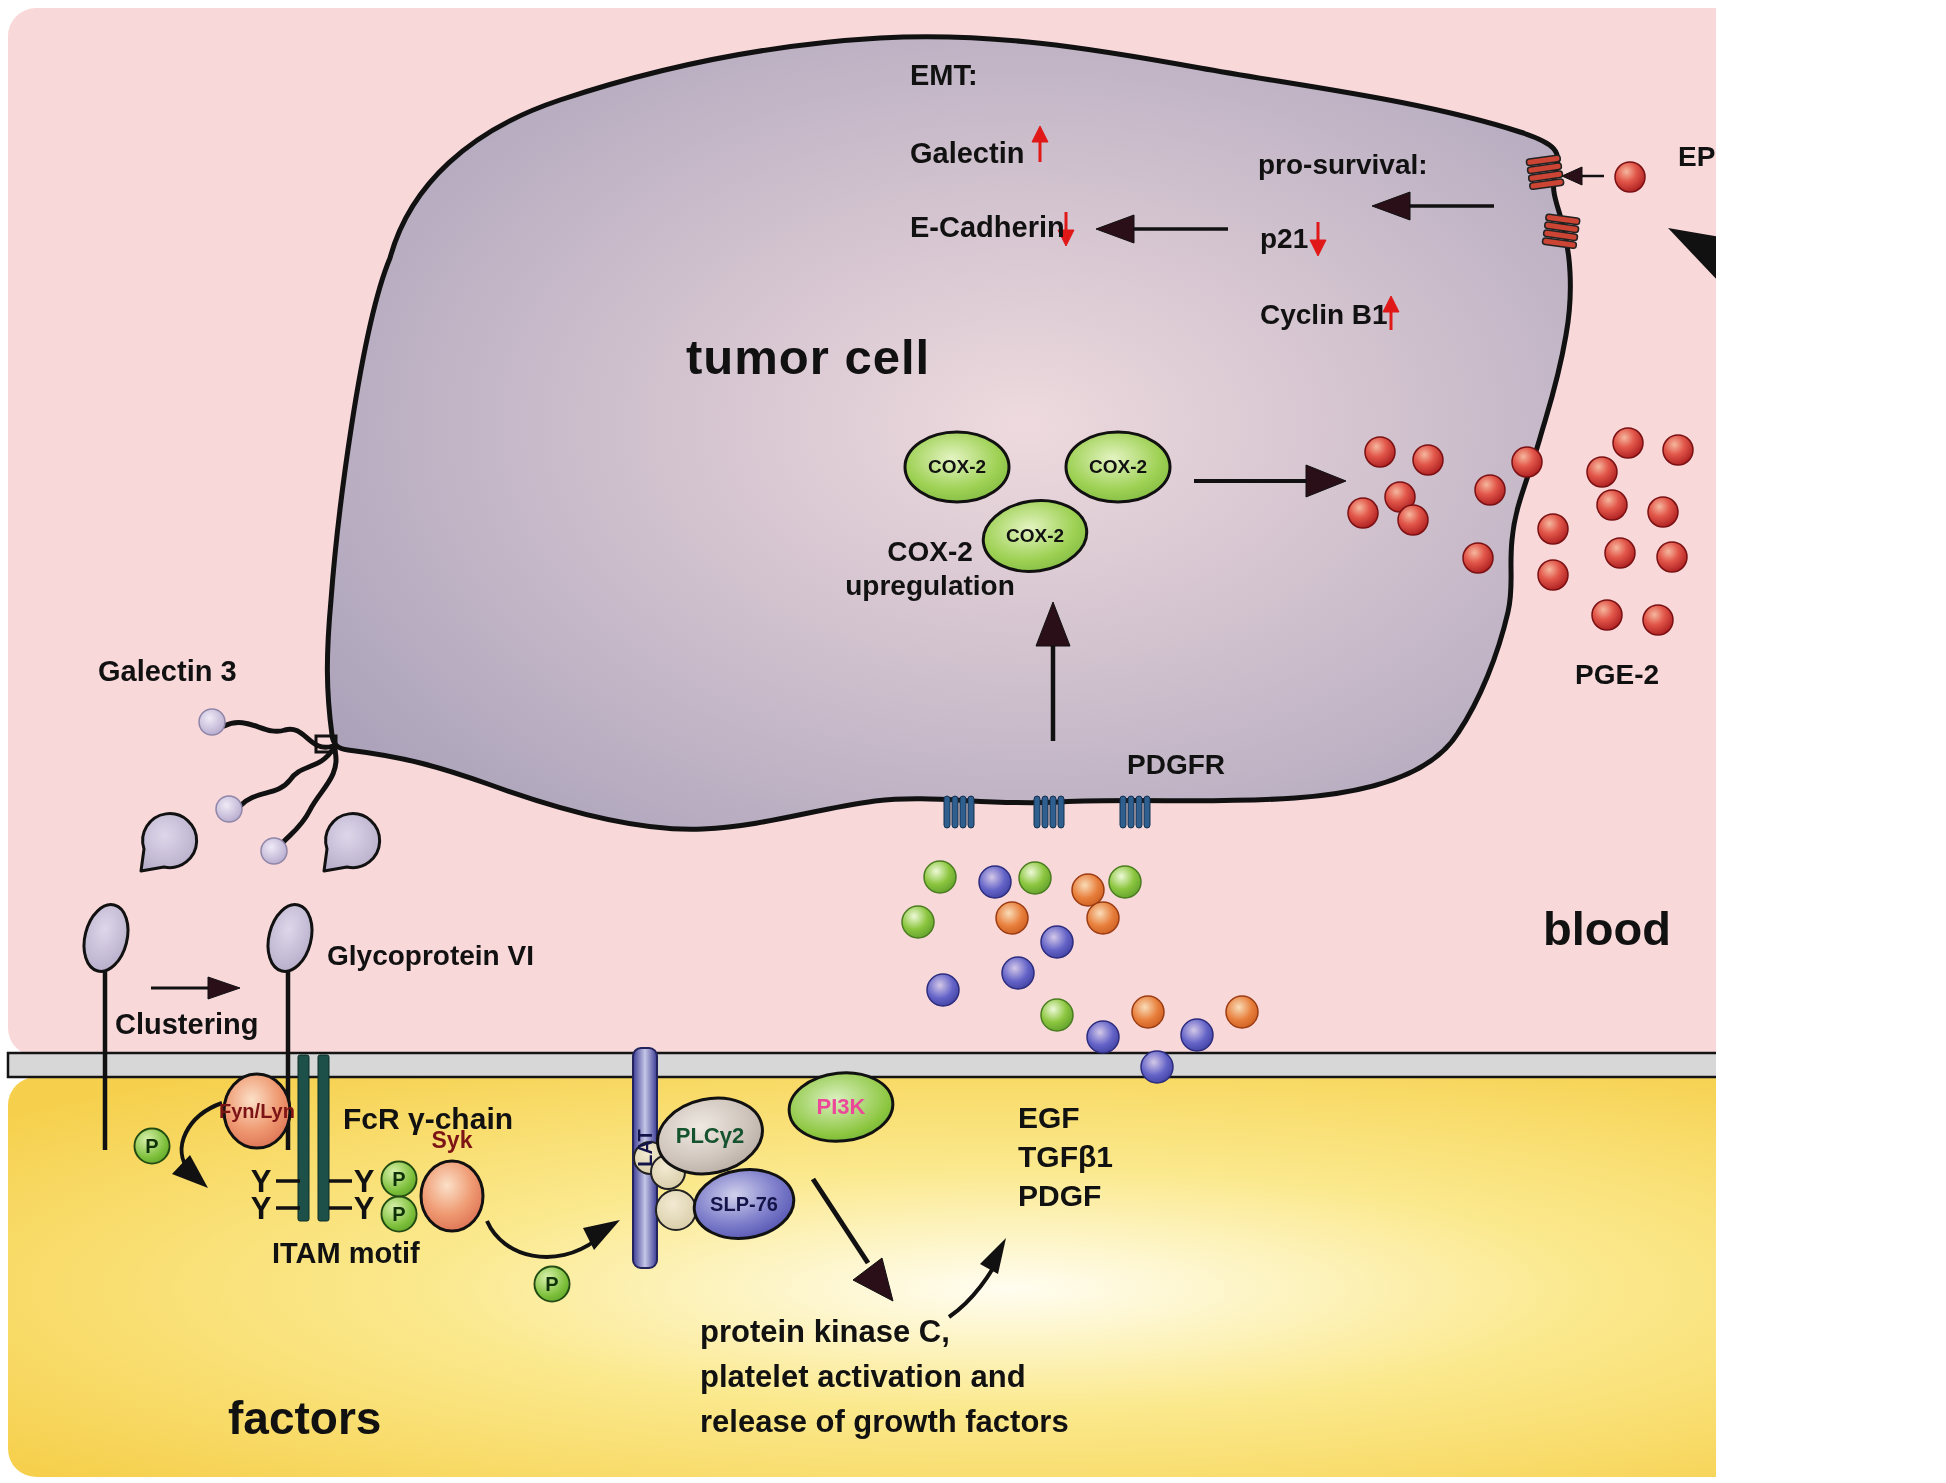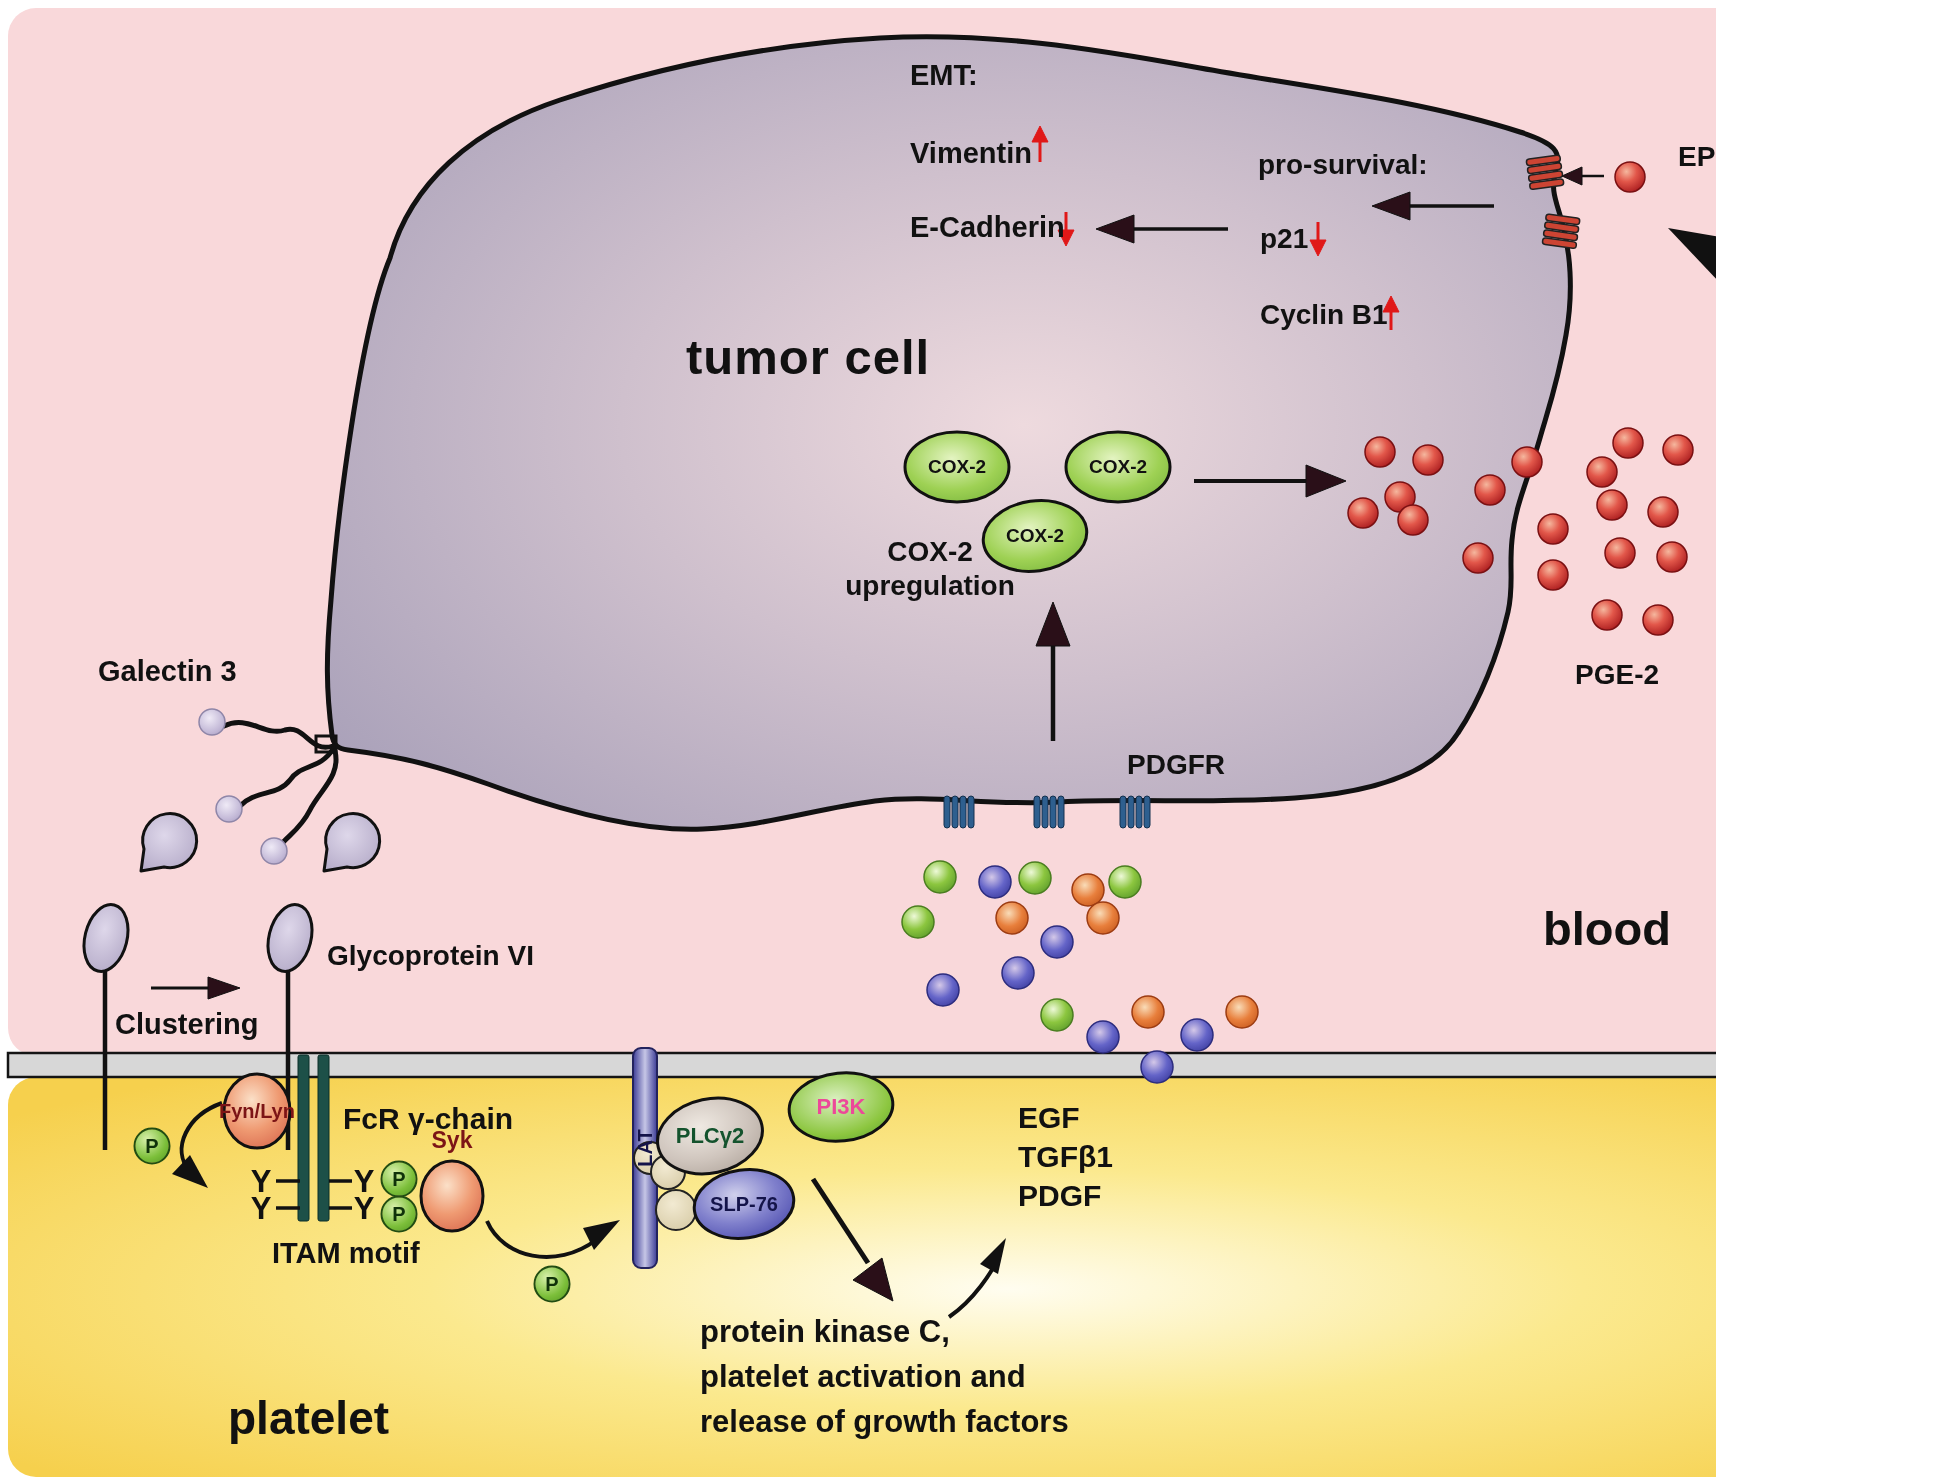--- a/index.html
+++ b/index.html
@@ -322,21 +322,21 @@
       <polygon points="1066,246 1058,230 1074,230"></polygon>
       <line x1="1318" y1="222" x2="1318" y2="246" stroke-width="3"></line>
       <polygon points="1318,256 1310,240 1326,240"></polygon>
       <line x1="1391" y1="330" x2="1391" y2="306" stroke-width="3"></line>
       <polygon points="1391,296 1383,312 1399,312"></polygon>
     </g>
   </g>
 </svg>
 
 <div class="lbl" style="left:910px;top:60px;font-size:29px;">EMT:</div>
-<div class="lbl" style="left:910px;top:138px;font-size:29px;">Vimentin</div>
+<div class="lbl" style="left:910px;top:138px;font-size:29px;">Galectin</div>
 <div class="lbl" style="left:910px;top:212px;font-size:29px;">E-Cadherin</div>
 
 <div class="lbl" style="left:1258px;top:150px;font-size:28px;">pro-survival:</div>
 <div class="lbl" style="left:1260px;top:224px;font-size:28px;">p21</div>
 <div class="lbl" style="left:1260px;top:300px;font-size:28px;">Cyclin B1</div>
 
 <div class="lbl" style="left:1678px;top:142px;font-size:28px;">EP receptor</div>
 
 <div class="lbl" style="left:686px;top:332px;font-size:49px;letter-spacing:1px;">tumor cell</div>
 
@@ -348,21 +348,21 @@
 <div class="lbl ctr" style="left:930px;top:586px;font-size:28px;">upregulation</div>
 
 <div class="lbl" style="left:1575px;top:660px;font-size:28px;">PGE-2</div>
 <div class="lbl" style="left:1127px;top:750px;font-size:28px;">PDGFR</div>
 
 <div class="lbl" style="left:98px;top:656px;font-size:29px;">Galectin 3</div>
 <div class="lbl" style="left:327px;top:941px;font-size:28px;">Glycoprotein VI</div>
 <div class="lbl" style="left:115px;top:1009px;font-size:29px;">Clustering</div>
 
 <div class="lbl" style="left:1543px;top:904px;font-size:47px;">blood</div>
-<div class="lbl" style="left:228px;top:1394px;font-size:46px;">platelet</div>
+<div class="lbl" style="left:228px;top:1394px;font-size:46px;">factors</div>
 
 <div class="lbl" style="left:343px;top:1103px;font-size:30px;">FcR γ-chain</div>
 <div class="lbl" style="left:272px;top:1238px;font-size:29px;">ITAM motif</div>
 
 <div class="yglyph" style="left:261px;top:1182px;">Y</div>
 <div class="yglyph" style="left:261px;top:1209px;">Y</div>
 <div class="yglyph" style="left:364px;top:1182px;">Y</div>
 <div class="yglyph" style="left:364px;top:1209px;">Y</div>
 
 <div class="pbadge" style="left:152px;top:1146px;">

